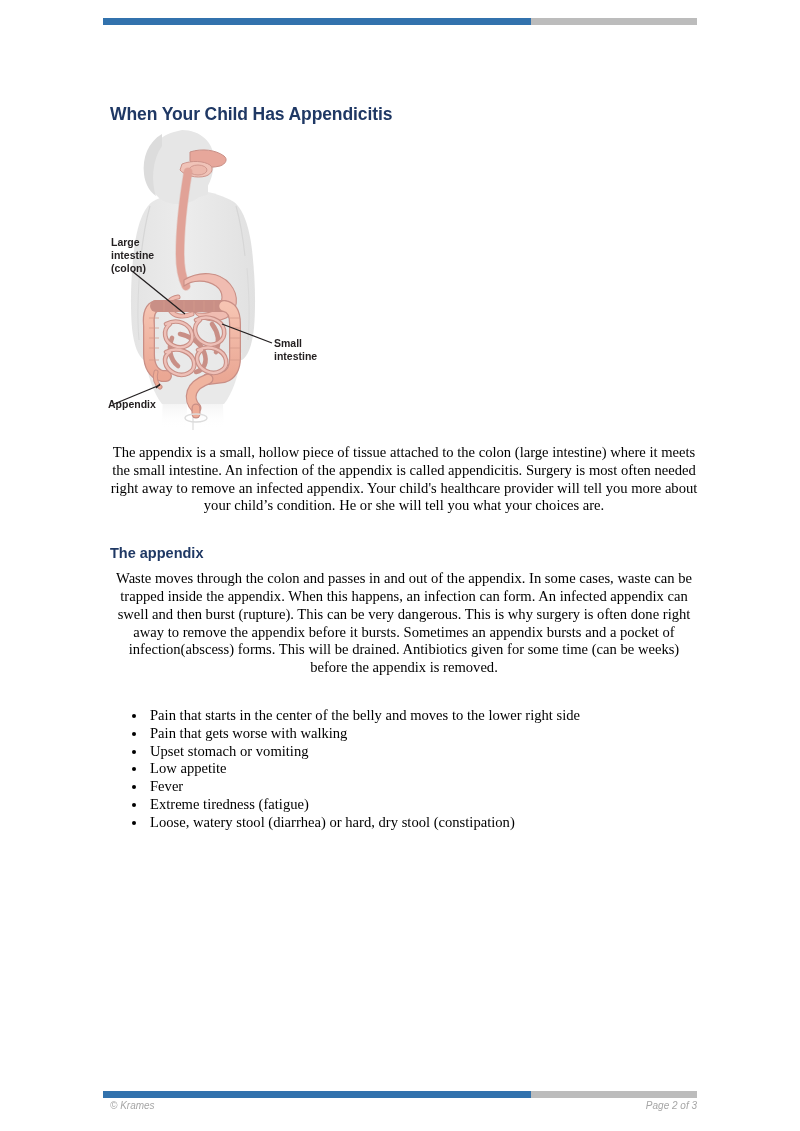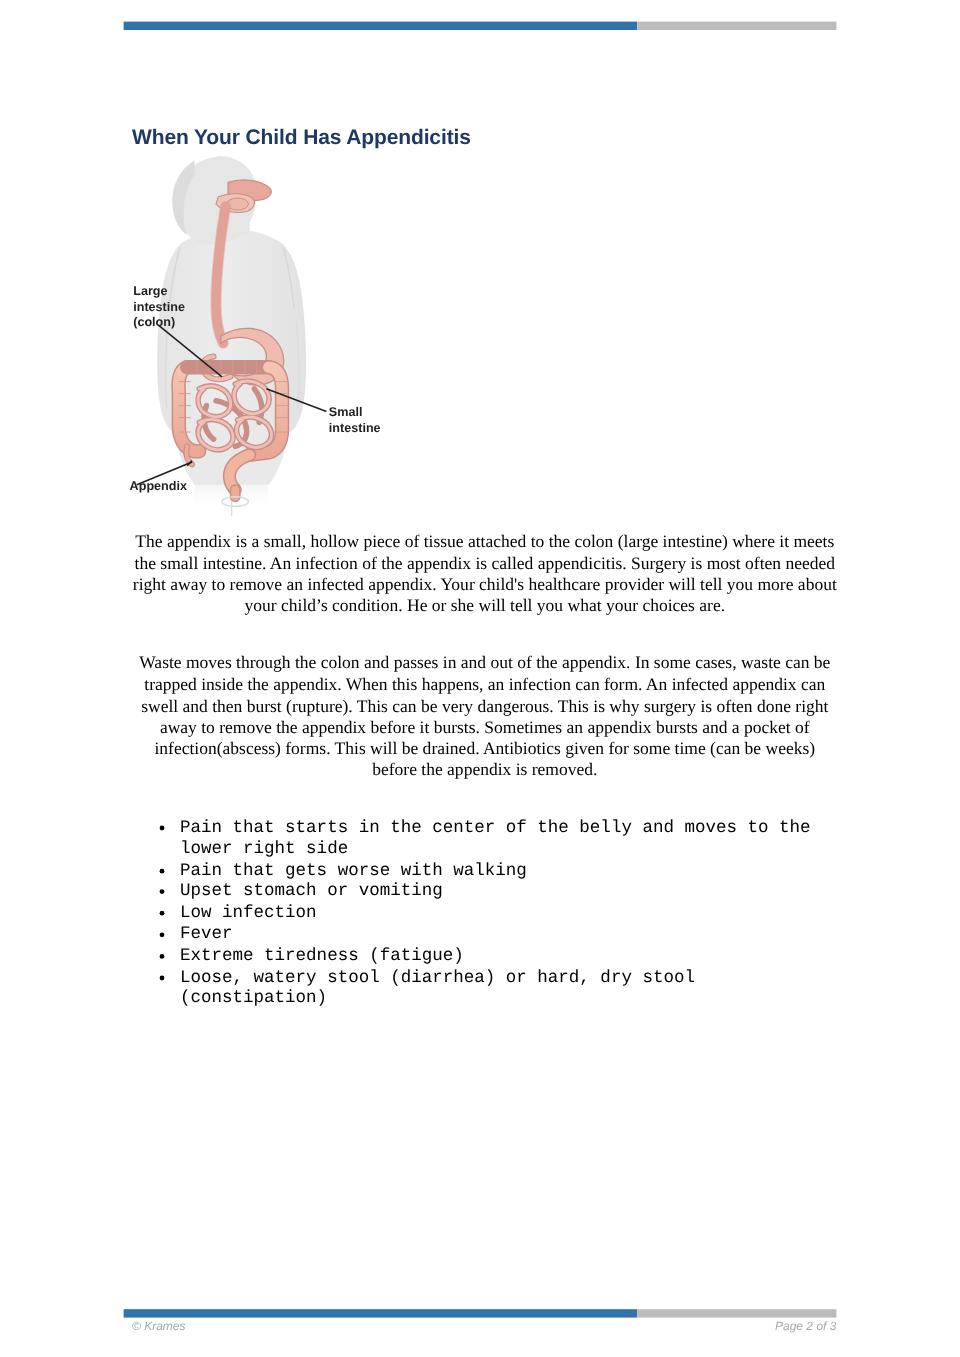--- a/index.html
+++ b/index.html
@@ -79,21 +79,21 @@
   }
   .block { margin-bottom: 22px; }
   .block.loose { margin-bottom: 30px; }
 
   ul.symptoms {
     margin: 6px 0 0 0;
     padding: 0 0 0 37px;
     list-style: disc;
   }
   ul.symptoms li {
-    font-family: Liberation Mono, monospace;
+    font-family: Liberation Serif, serif;
     font-size: 14.6px;
     line-height: 17.8px;
     color: #000000;
     margin: 0;
     padding-left: 3px;
   }
 
   
   .footer-text {
     position: absolute;
@@ -310,29 +310,30 @@
     </svg>
   </div>
 
   <div class="content">
 
     <div class="block loose">
       <p>The appendix is a small, hollow piece of tissue attached to the colon (large intestine) where it meets the small intestine. An infection of the appendix is called appendicitis. Surgery is most often needed right away to remove an infected appendix. Your child's healthcare provider will tell you more about your child’s condition. He or she will tell you what your choices are.</p>
     </div>
 
     <div class="block loose">
+      <h2 class="section-heading">The appendix</h2>
       <p>Waste moves through the colon and passes in and out of the appendix. In some cases, waste can be trapped inside the appendix. When this happens, an infection can form. An infected appendix can swell and then burst (rupture). This can be very dangerous. This is why surgery is often done right away to remove the appendix before it bursts. Sometimes an appendix bursts and a pocket of infection(abscess) forms. This will be drained. Antibiotics given for some time (can be weeks) before the appendix is removed.</p>
     </div>
 
     <div class="block" style="margin-top:22px">
       <ul class="symptoms">
         <li>Pain that starts in the center of the belly and moves to the lower right side</li>
         <li>Pain that gets worse with walking</li>
         <li>Upset stomach or vomiting</li>
-        <li>Low infection</li>
+        <li>Low appetite</li>
         <li>Fever</li>
         <li>Extreme tiredness (fatigue)</li>
         <li>Loose, watery stool (diarrhea) or hard, dry stool (constipation)</li>
       </ul>
     </div>
 
   </div>
 
   <div class="rule" id="footer-rule">
     <div class="seg-blue" style="width: 72%; background: rgb(50, 114, 173);"></div>

